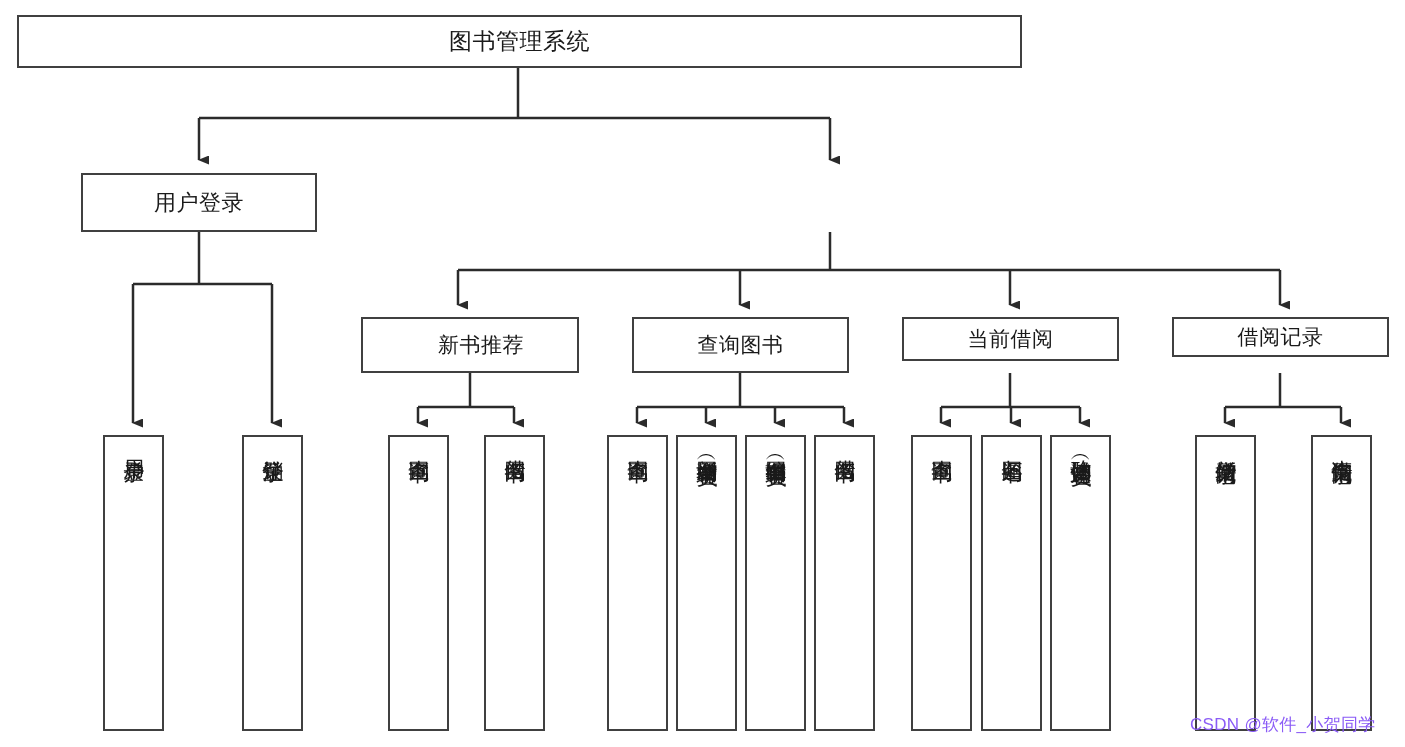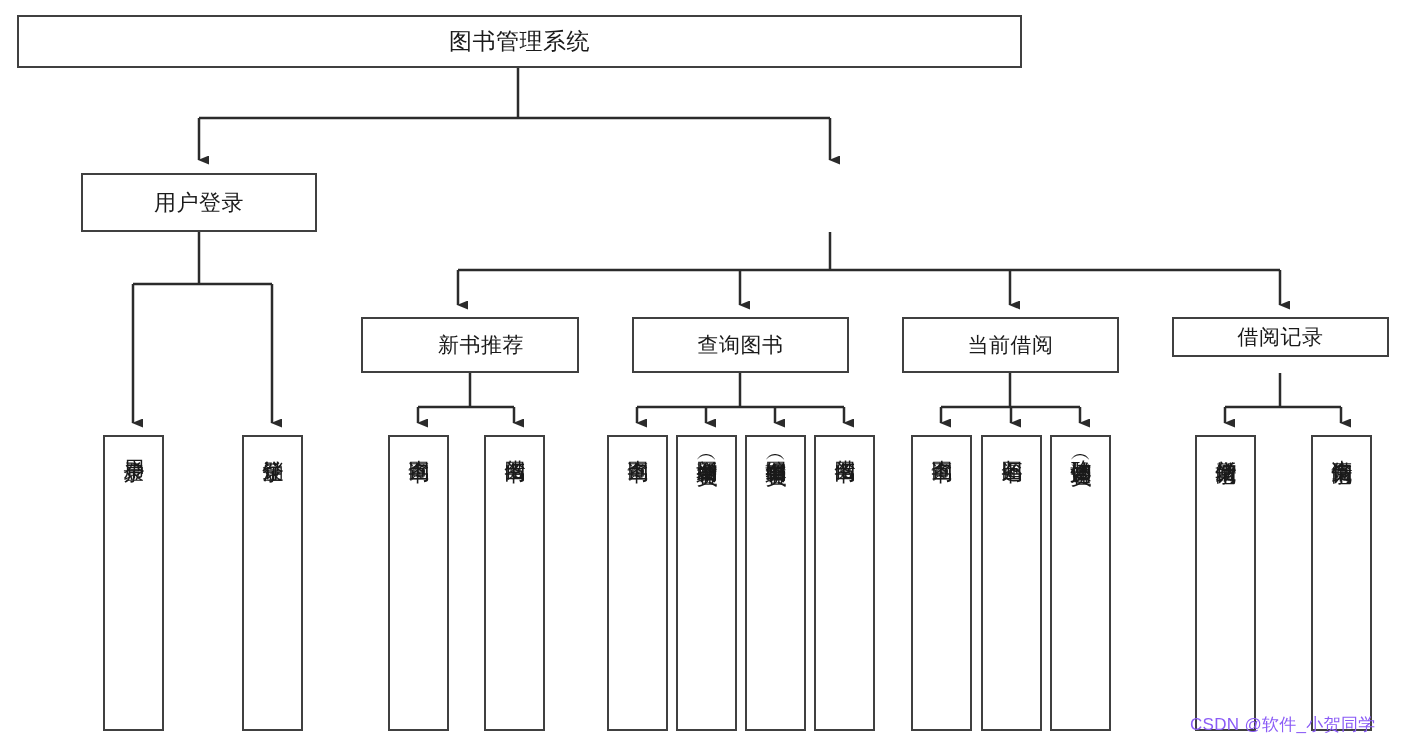--- a/index.html
+++ b/index.html
@@ -129,21 +129,21 @@
   <div class="node node-l2" style="left:81px; top:173px; width:236px; height:59px;">
     <span class="label">用户登录</span>
   </div>
 
   <div class="node node-l3" style="left:361px; top:317px; width:218px; height:56px;padding-left:22px;">
     <span class="label">新书推荐</span>
   </div>
   <div class="node node-l3" style="left:632px; top:317px; width:217px; height:56px;">
     <span class="label">查询图书</span>
   </div>
-  <div class="node node-l3" style="left:902px; top:317px; width:217px; height:56px;">
+  <div class="node node-l3" style="left:902px; top:317px; width:217px; height:44px;">
     <span class="label">当前借阅</span>
   </div>
   <div class="node node-l3" style="left:1172px; top:317px; width:217px; height:40px;">
     <span class="label">借阅记录</span>
   </div>
 
   <div class="node node-leaf" style="left:103px; top:435px; width:61px; height:296px;">
     <span class="label">用户登录</span>
   </div>
   <div class="node node-leaf" style="left:242px; top:435px; width:61px; height:296px;">

